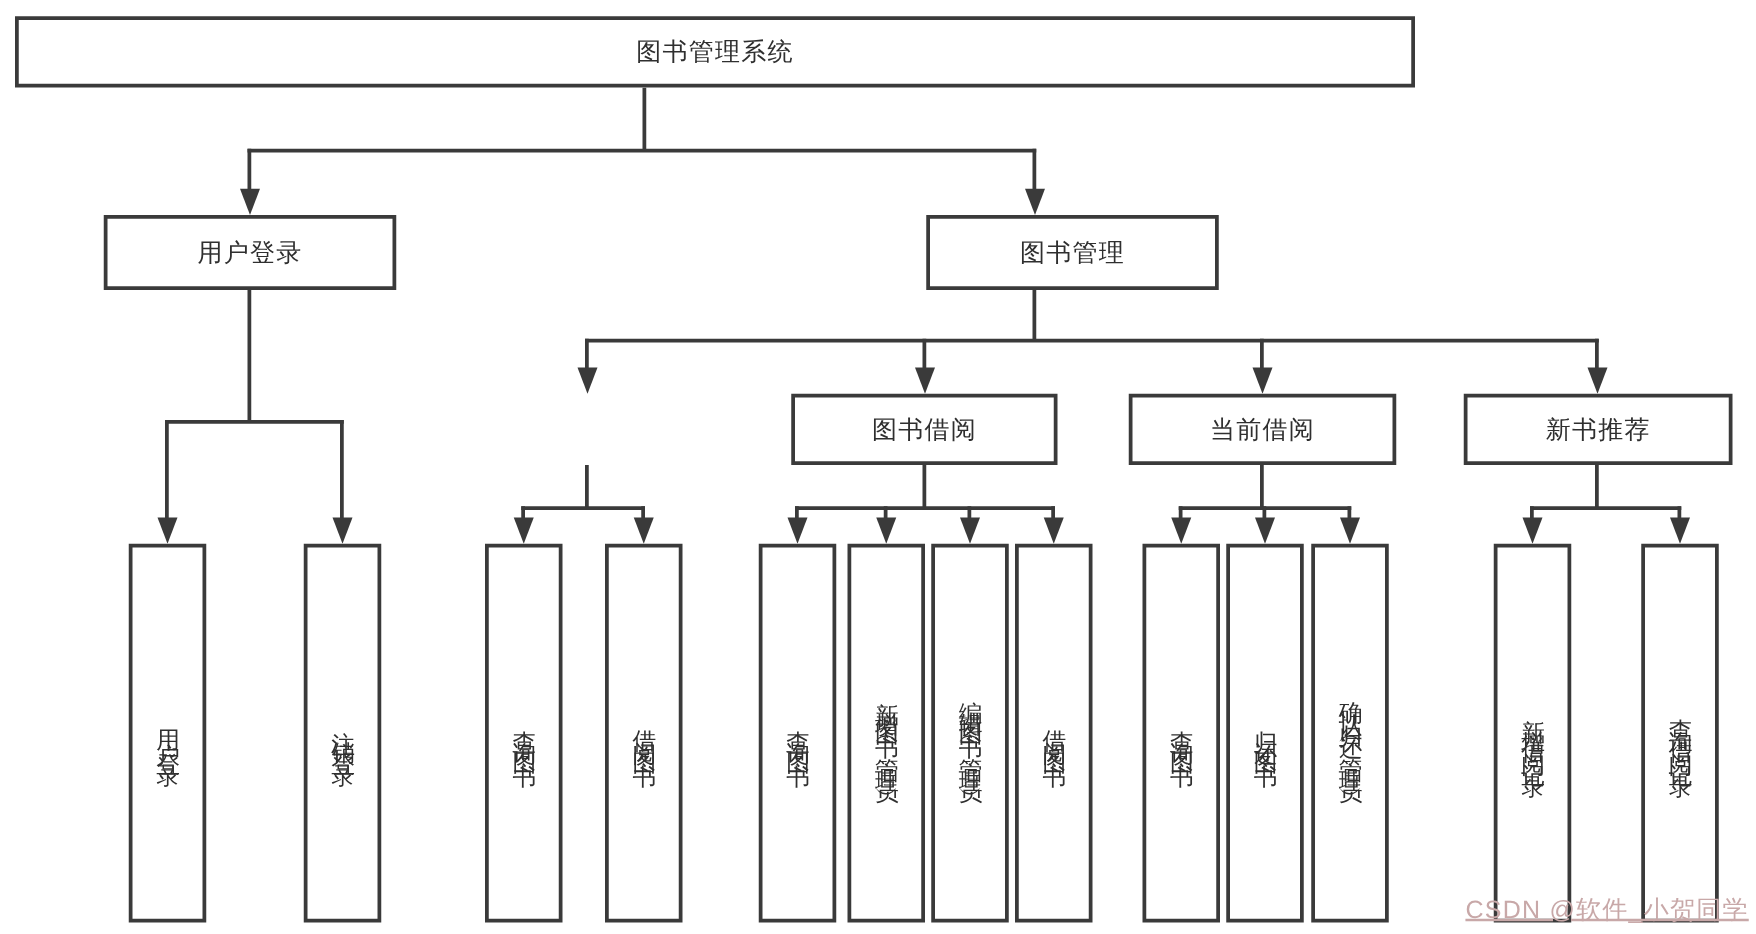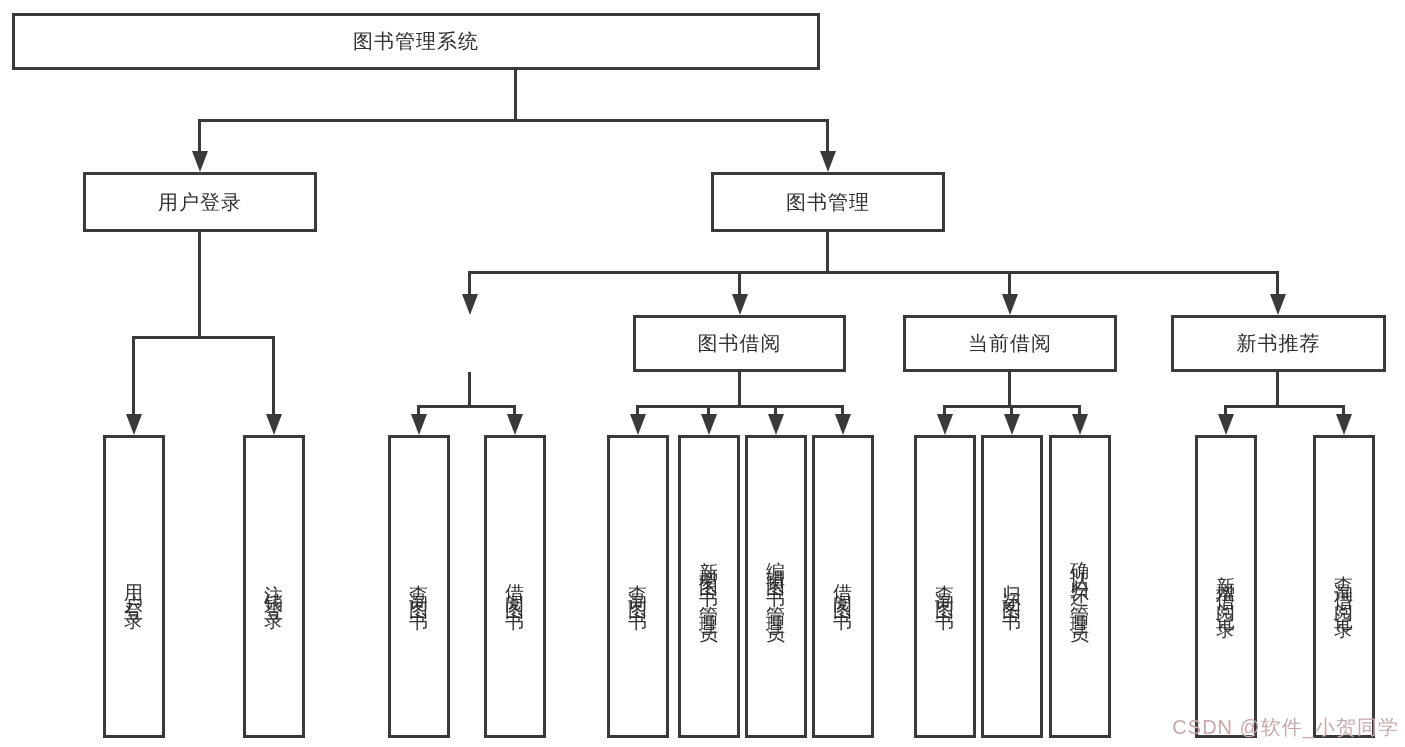--- a/index.html
+++ b/index.html
@@ -63,42 +63,43 @@
     z-index: 1;
   }
   .watermark {
     position: absolute;
     right: 6px;
     bottom: 6px;
     font-size: 20px;
     color: #c8a8a8;
     z-index: 3;
     letter-spacing: 1px;
+    text-decoration: underline;
   }
 </style>
 </head>
 <body>
 
 <div class="canvas">
 
-  <div class="hbox" style="left:12px; top:13px; width:808px; height:57px;">
+  <div class="hbox" style="left:12px; top:13px; width:1120px; height:57px;">
     <span>图书管理系统</span>
   </div>
 
   <div class="vline" style="left:514px; top:70px; height:50px;"></div>
   <div class="hline" style="left:198px; top:119px; width:631px;"></div>
   <div class="vline" style="left:198px; top:119px; height:35px;"></div>
   <div class="arrow" style="left:192px; top:151px;"></div>
   <div class="vline" style="left:826px; top:119px; height:35px;"></div>
   <div class="arrow" style="left:820px; top:151px;"></div>
 
   <div class="hbox" style="left:83px; top:172px; width:234px; height:60px;">
     <span>用户登录</span>
   </div>
-  <div class="hbox" style="left:711px; top:172px; width:234px; height:60px;">
+  <div class="hbox" style="left:741px; top:172px; width:234px; height:60px;">
     <span>图书管理</span>
   </div>
 
   <div class="vline" style="left:198px; top:232px; height:105px;"></div>
   <div class="hline" style="left:132px; top:336px; width:143px;"></div>
   <div class="vline" style="left:132px; top:336px; height:80px;"></div>
   <div class="arrow" style="left:126px; top:414px;"></div>
   <div class="vline" style="left:272px; top:336px; height:80px;"></div>
   <div class="arrow" style="left:266px; top:414px;"></div>
 

